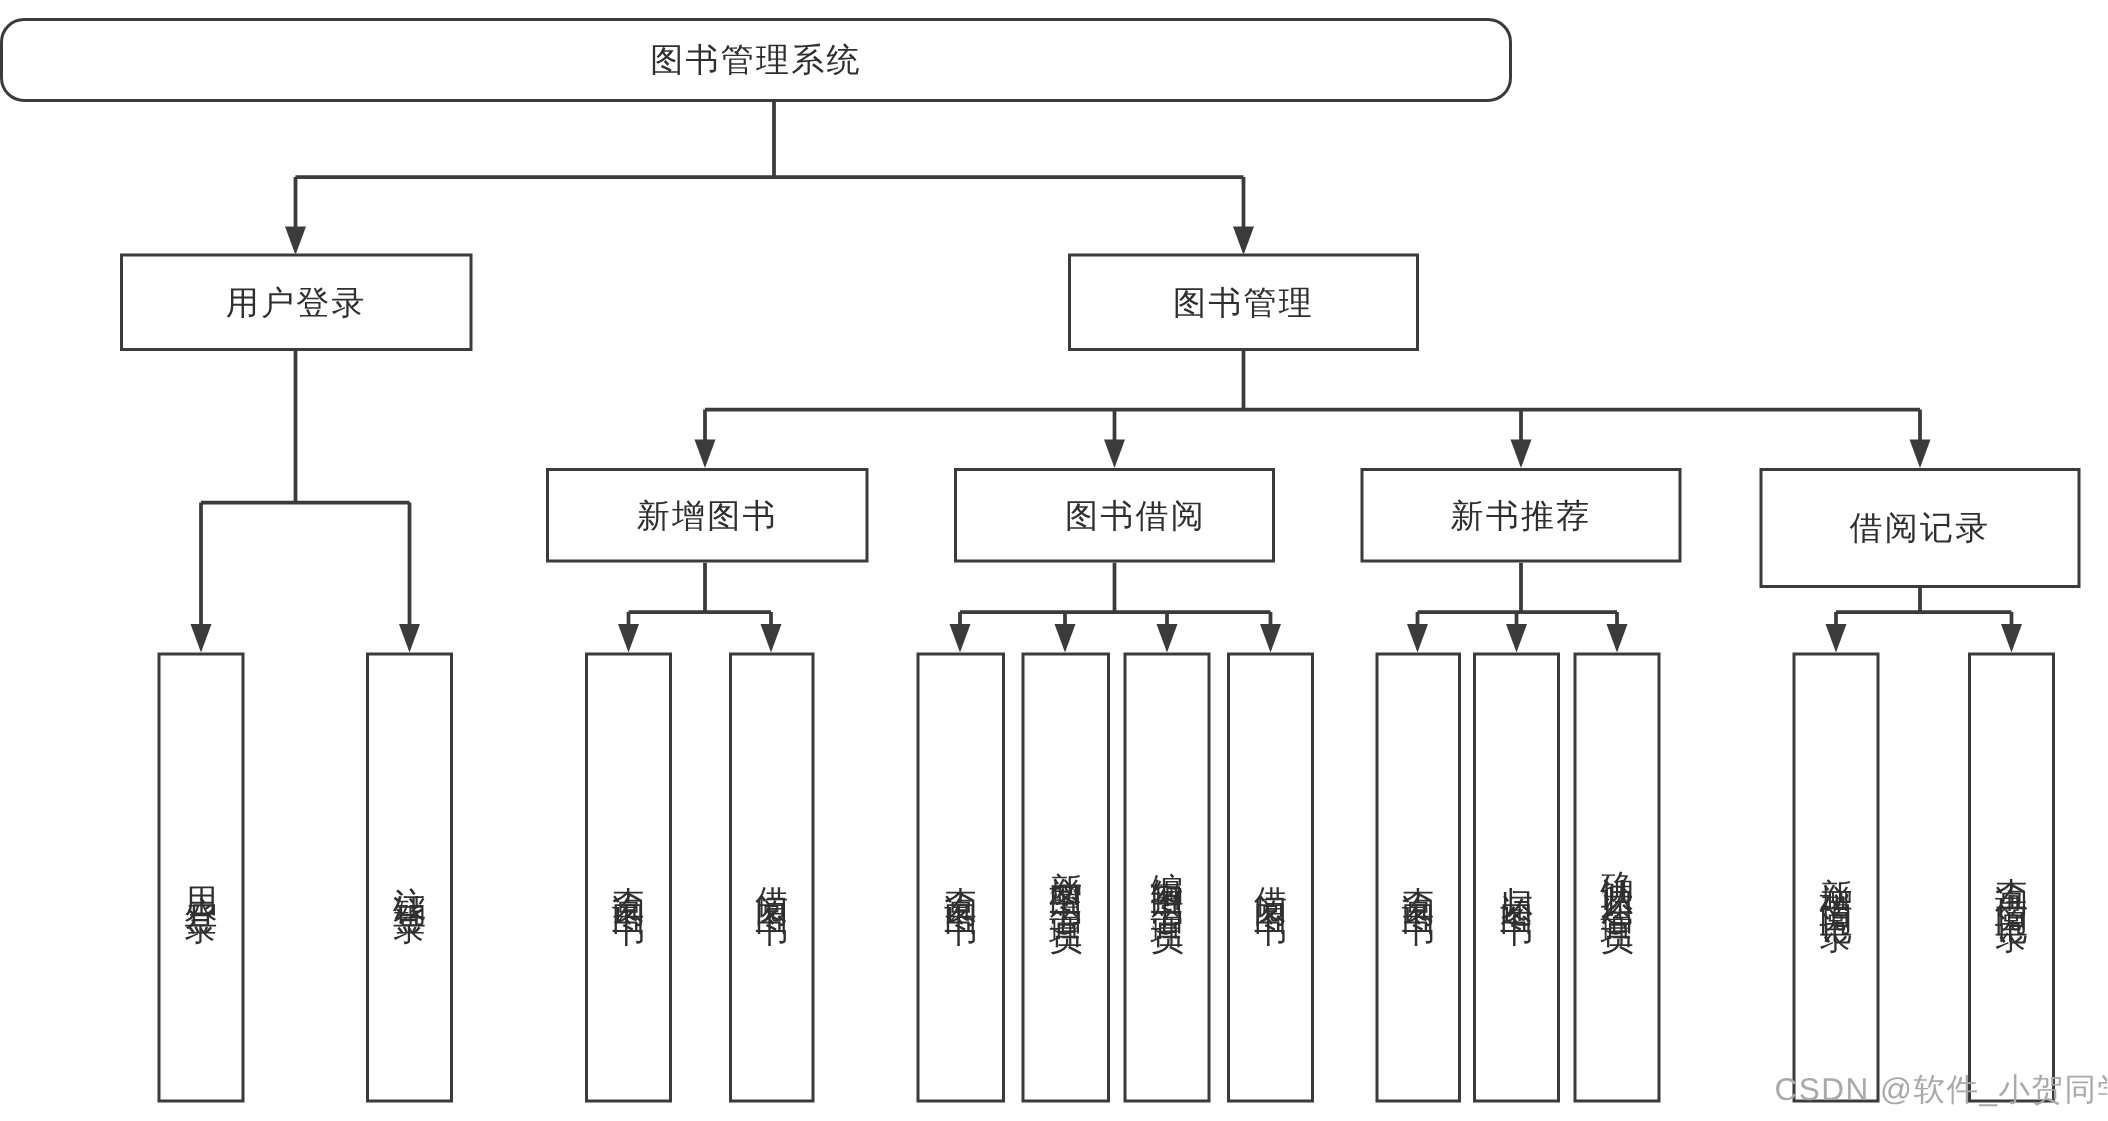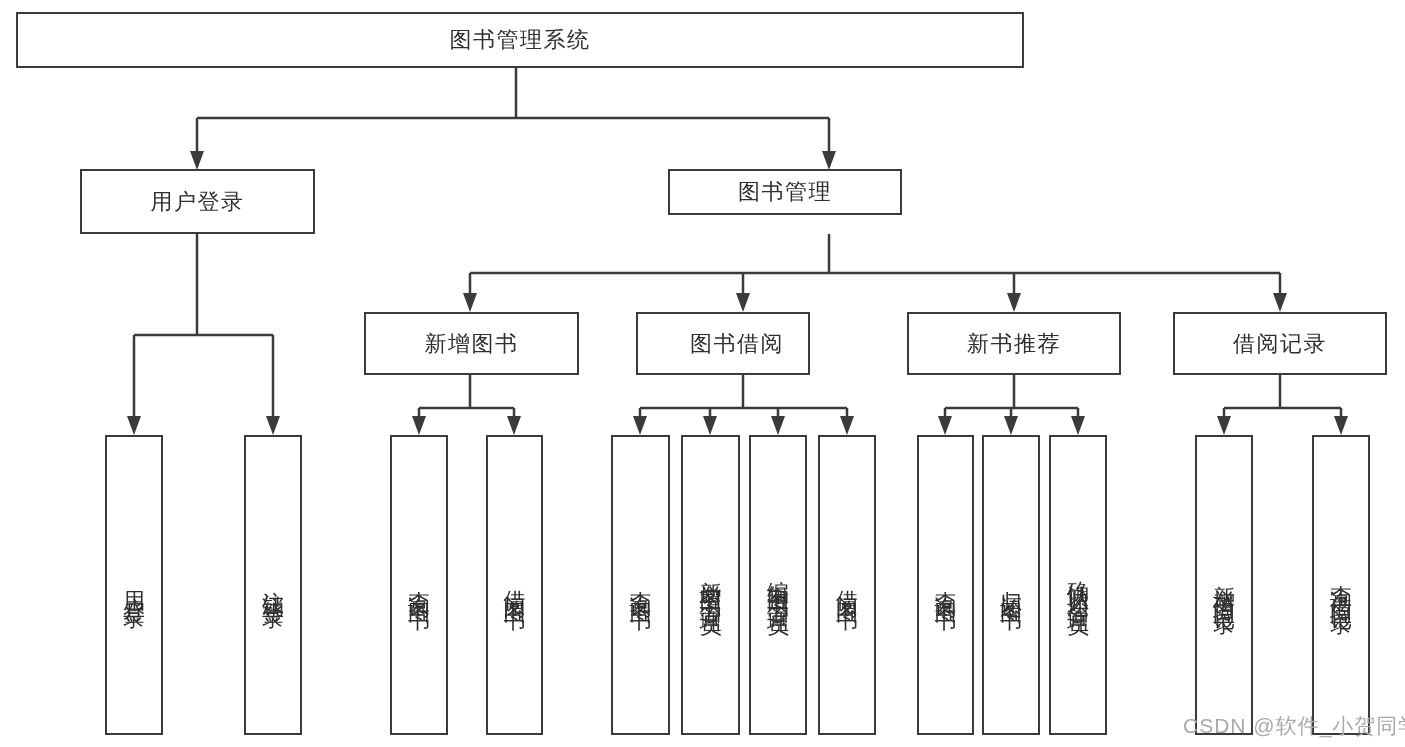--- a/index.html
+++ b/index.html
@@ -28,29 +28,29 @@
   .vbox{
     writing-mode:vertical-rl;
     text-orientation:mixed;
     letter-spacing:6px;
     font-size:22px;
     line-height:1;
     white-space:normal;
   }
   .vbox.tight{letter-spacing:5px;}
   
-  .n-root   {left:16px;  top:12px;  width:1008px; height:56px;}
+  .n-root   {left:0;  top:12px;  width:1008px; height:56px;border-radius:16px;}
   
   .n-user   {left:80px;  top:169px; width:235px;  height:65px;}
-  .n-mgmt   {left:668px; top:169px; width:234px;  height:46px;}
+  .n-mgmt   {left:712px; top:169px; width:234px;  height:65px;}
   
   .n-new    {left:364px; top:312px; width:215px;  height:63px;}
-  .n-borrow {left:636px; top:312px; width:174px;  height:63px;padding-left:28px;}
+  .n-borrow {left:636px; top:312px; width:214px;  height:63px;padding-left:28px;}
   .n-cur    {left:907px; top:312px; width:214px;  height:63px;}
-  .n-rec    {left:1173px;top:312px; width:214px;  height:63px;}
+  .n-rec    {left:1173px;top:312px; width:214px;  height:80px;}
   
   .c1 {left:105px; top:435px; width:58px; height:300px;}
   .c2 {left:244px; top:435px; width:58px; height:300px;}
   .c3 {left:390px; top:435px; width:58px; height:300px;}
   .c4 {left:486px; top:435px; width:57px; height:300px;}
   .c5 {left:611px; top:435px; width:59px; height:300px;}
   .c6 {left:681px; top:435px; width:59px; height:300px;}
   .c7 {left:749px; top:435px; width:58px; height:300px;}
   .c8 {left:818px; top:435px; width:58px; height:300px;}
   .c9 {left:917px; top:435px; width:57px; height:300px;}

